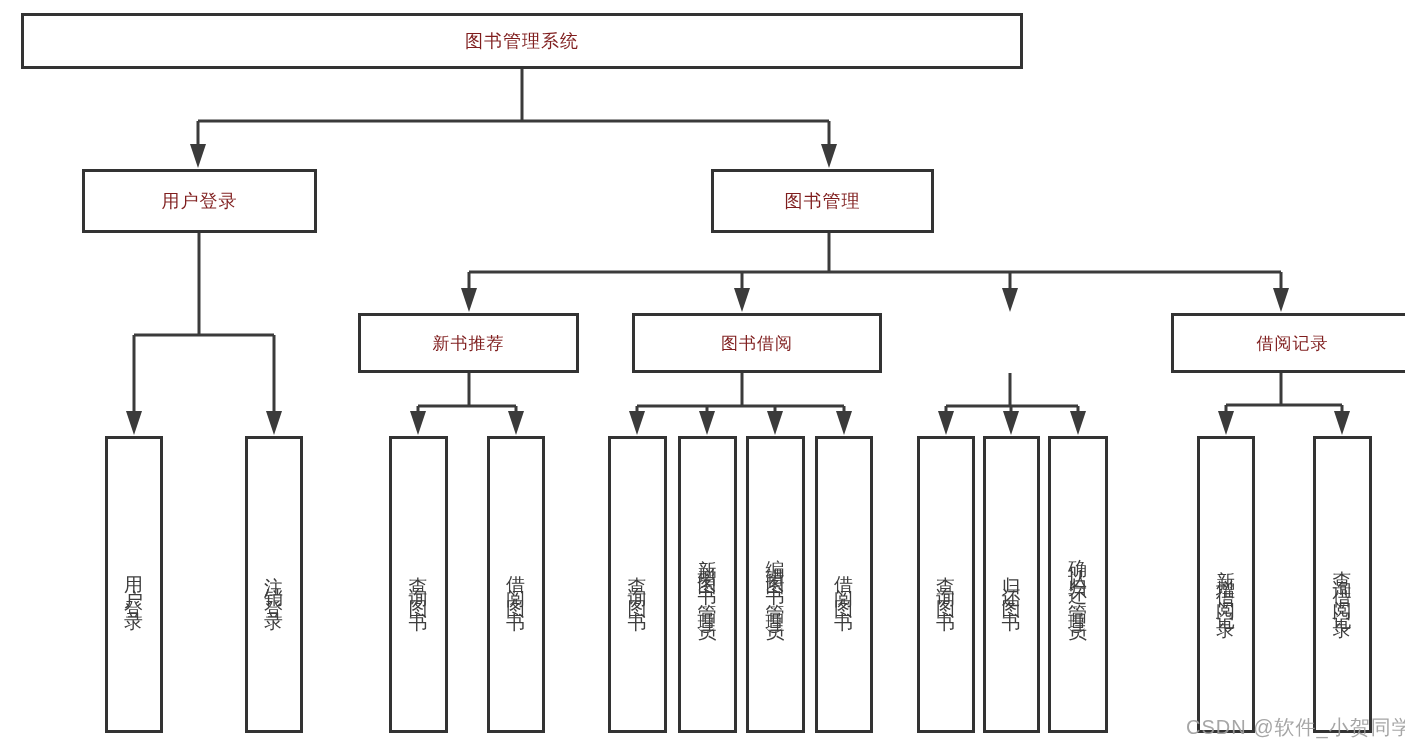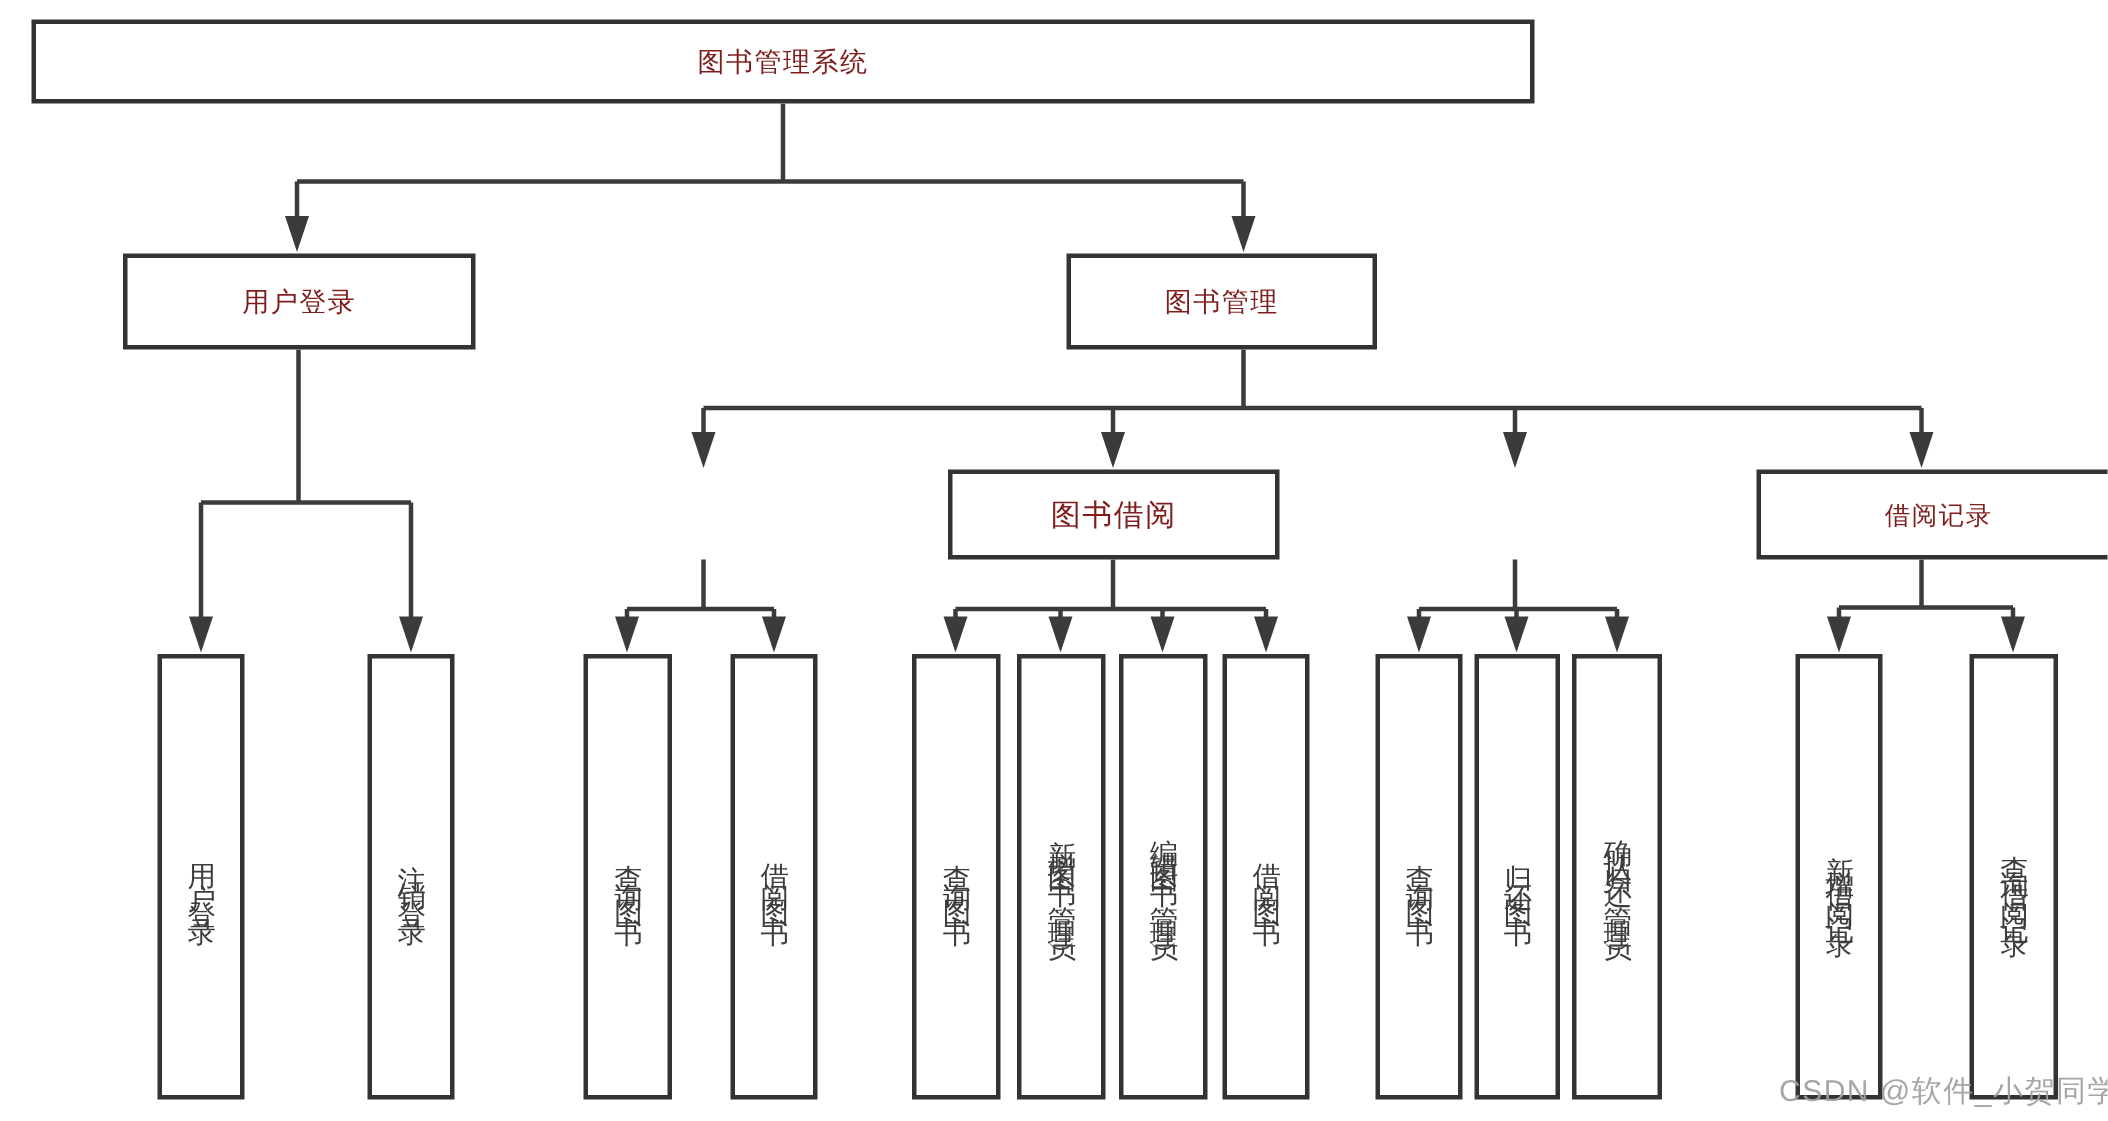--- a/index.html
+++ b/index.html
@@ -121,25 +121,28 @@
     </g>
   </svg>
 
   <div class="hbox" style="left:21px;top:13px;width:1002px;height:56px;">
     <span>图书管理系统</span>
   </div>
 
   <div class="hbox" style="left:82px;top:169px;width:235px;height:64px;">
     <span>用户登录</span>
   </div>
-  <div class="hbox" style="left:711px;top:169px;width:207px;height:64px;">
+  <div class="hbox" style="left:711px;top:169px;width:223px;height:64px;">
     <span>图书管理</span>
   </div>
 
-  <div class="hbox" style="left:632px;top:313px;width:221px;height:60px;font-size:20px;text-align:center;">
+  <div class="hbox" style="left:358px;top:313px;width:221px;height:60px;font-size:17px;">
+    <span>新书推荐</span>
+  </div>
+  <div class="hbox" style="left:632px;top:313px;width:250px;height:60px;font-size:17px;text-align:center;">
     <span>图书借阅</span>
   </div>
   <div class="hbox" style="left:1171px;top:313px;width:243px;height:60px;font-size:17px;">
     <span>借阅记录</span>
   </div>
 
   <div class="vbox" style="left:105px;top:436px;width:58px;height:297px;">
     <span>用户登录</span>
   </div>
   <div class="vbox" style="left:245px;top:436px;width:58px;height:297px;">

